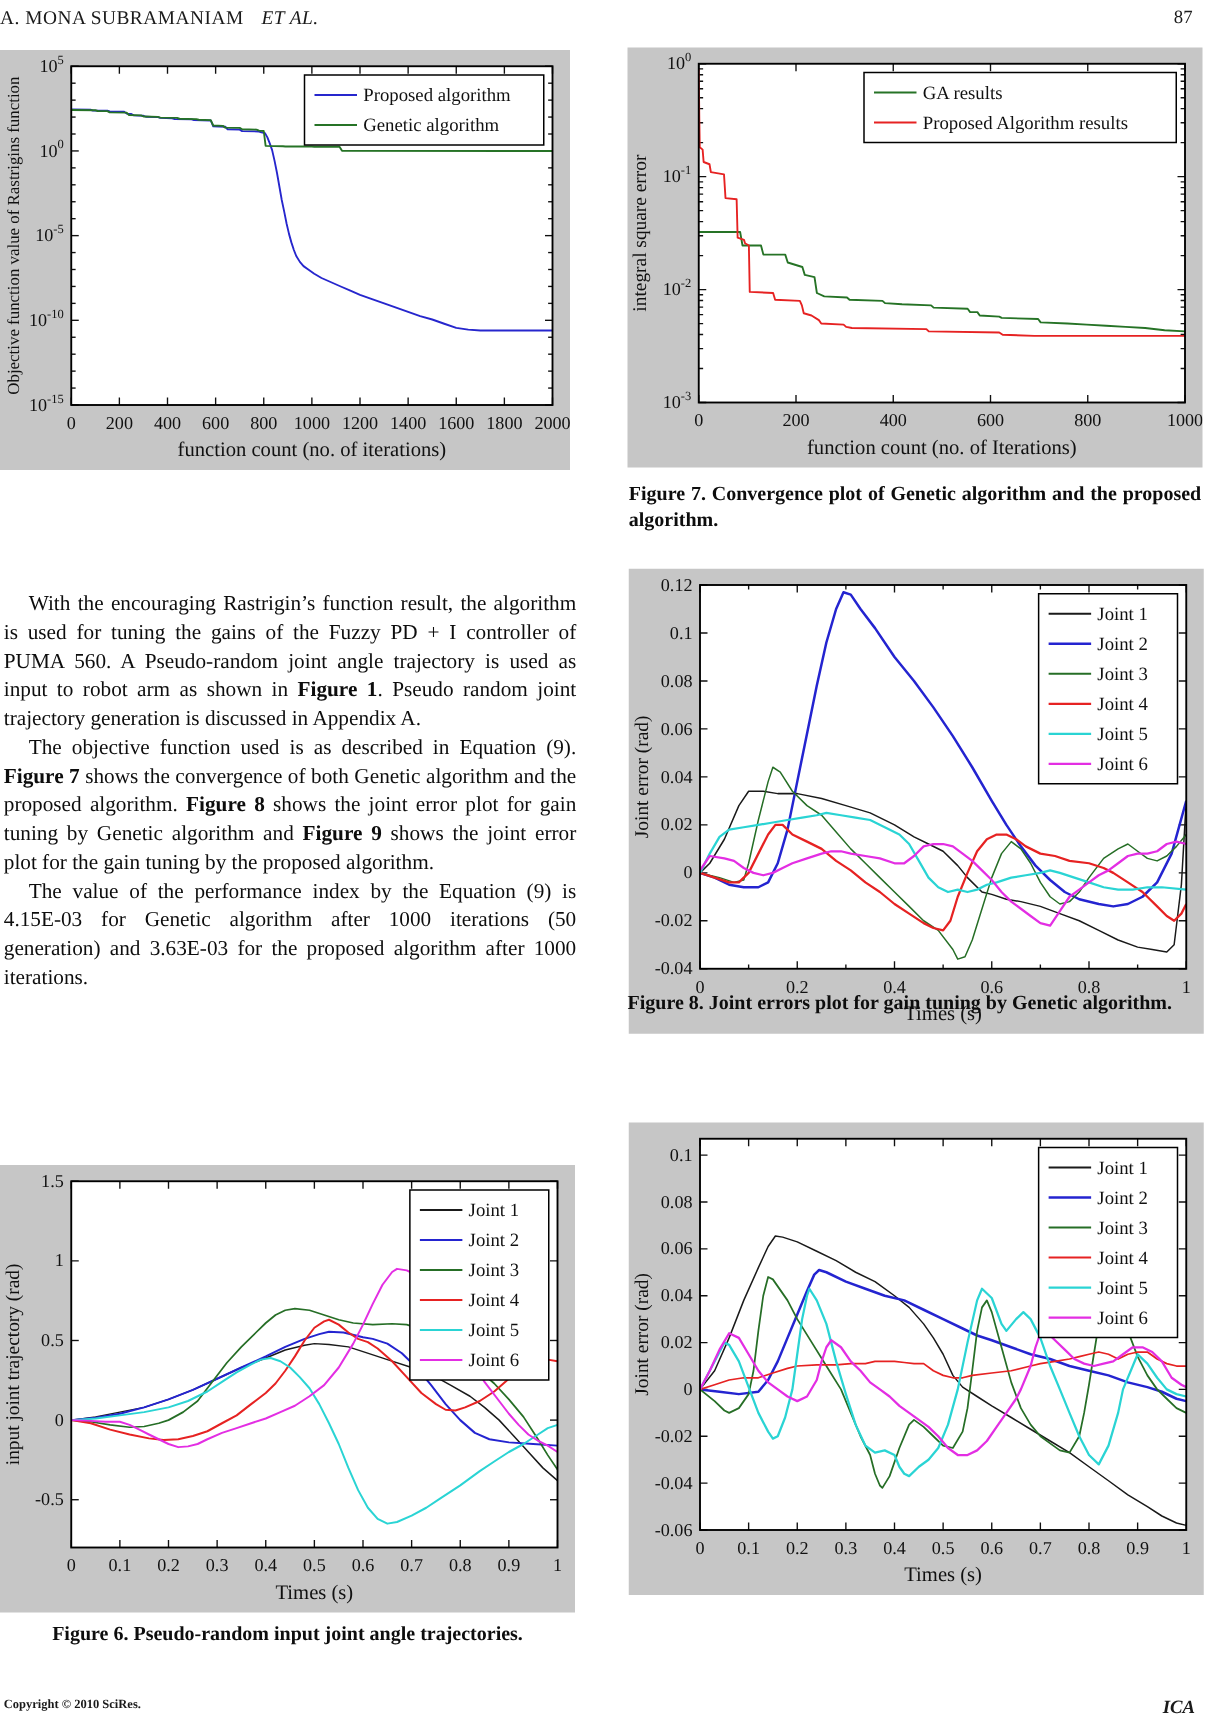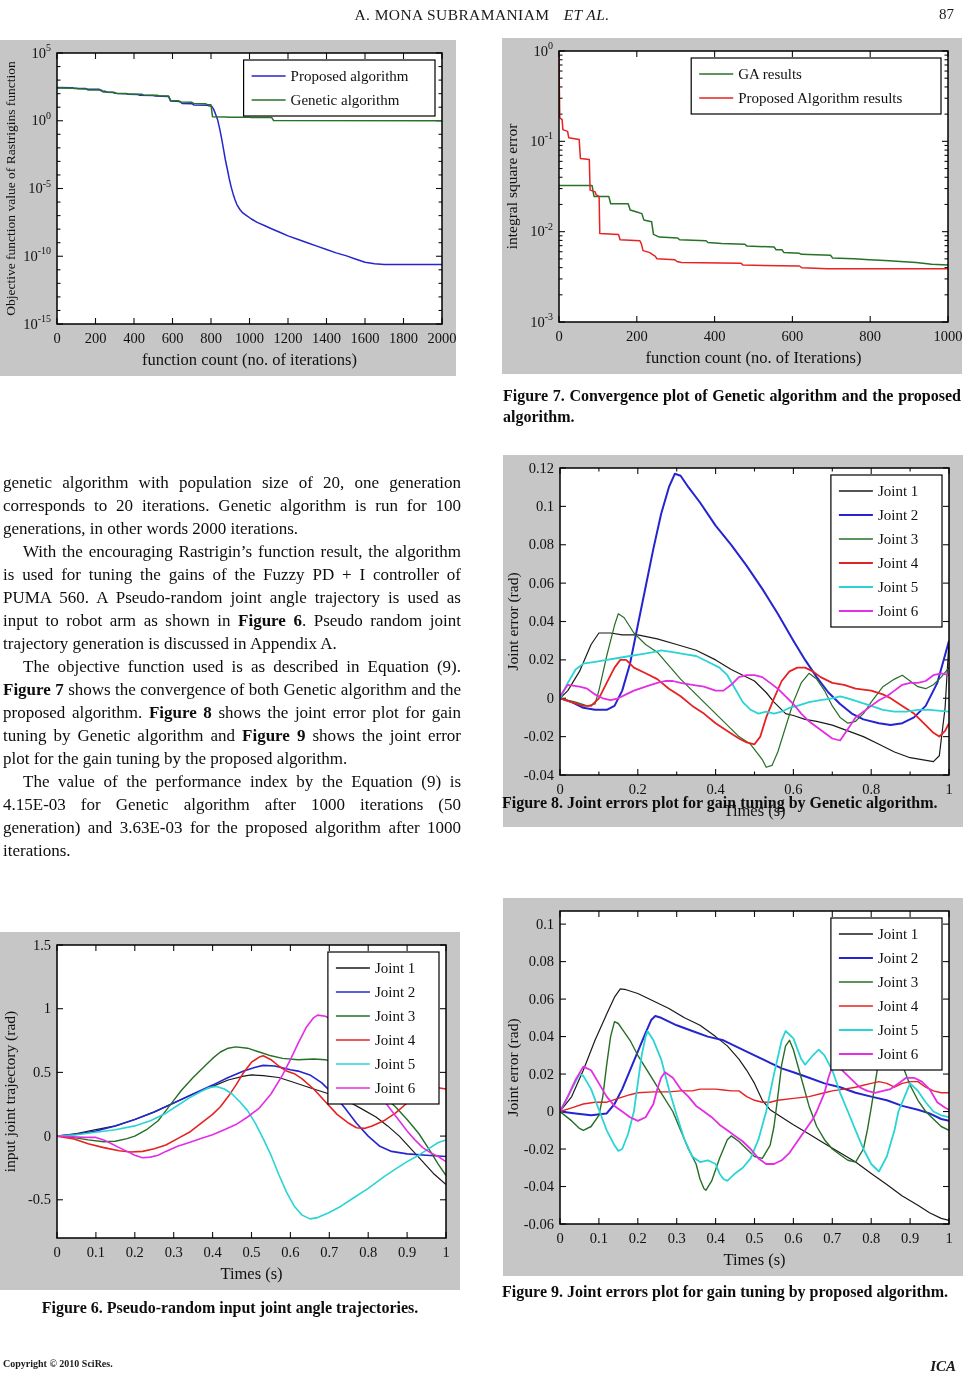--- a/index.html
+++ b/index.html
@@ -1,18 +1,18 @@
 <!DOCTYPE html>
 <html><head>
 <meta charset="utf-8">
 <style>
   html,body{margin:0;padding:0;background:#ffffff;}
   #page{position:relative;width:964px;height:1386px;background:#ffffff;
         font-family:"Liberation Serif",serif;color:#111;overflow:hidden;}
-  .hdr{position:absolute;top:6px;left:0;width:100%;text-align:center;
+  .hdr{position:absolute;top:6px;left:0;width:100%;
        font-size:15.5px;letter-spacing:.4px;color:#1a1a1a;}
   .hdr .etal{font-style:italic;margin-left:10px;}
   .pgnum{position:absolute;top:6px;right:10px;font-size:15px;color:#1a1a1a;}
   .fig{position:absolute;background:#c6c6c6;}
   #fig5{left:0;top:40px;width:456px;height:336px;}
   #fig7{left:502px;top:38px;width:460px;height:336px;}
   #fig8{left:503px;top:455px;width:460px;height:372px;}
   #fig9{left:503px;top:898px;width:460px;height:378px;}
   #fig6{left:0;top:932px;width:460px;height:358px;}
   .cap{position:absolute;font-weight:bold;font-size:16px;line-height:21px;
@@ -135,22 +135,21 @@
         <rect x="243.6" y="20" width="191.4" height="56" fill="#ffffff" stroke="#000" stroke-width="1.2"></rect>
         <line x1="251.6" y1="36" x2="285.6" y2="36" stroke="#2626cd" stroke-width="1.5"></line>
         <text x="290.6" y="41" font-size="15" font-family="Liberation Serif,serif">Proposed algorithm</text>
         <line x1="251.6" y1="60" x2="285.6" y2="60" stroke="#267326" stroke-width="1.5"></line>
         <text x="290.6" y="65" font-size="15" font-family="Liberation Serif,serif">Genetic algorithm</text>
         <text x="249.5" y="325" font-size="16.5" font-family="Liberation Serif,serif" text-anchor="middle">function count (no. of iterations)</text>
         <text x="15" y="148.5" font-size="13.5" font-family="Liberation Serif,serif" text-anchor="middle" transform="rotate(-90 15 148.5)">Objective function value of Rastrigins function</text>
       </svg></div>
 
   <div id="bodytext">
-    <p><span>genetic algorithm with population size of 20, one generation corresponds to 20 iterations. Genetic algorithm is run for 100 generations, in other words 2000 iterations.</span></p>
-    <p class="ind"><span>With the encouraging Rastrigin’s function result, the algorithm is used for tuning the gains of the Fuzzy PD + I controller of PUMA 560. A Pseudo-random joint angle trajectory is used as input to robot arm as shown in </span><b>Figure 6</b><span>. Pseudo random joint trajectory generation is discussed in Appendix A.</span></p>
+    <p class="ind"><span>With the encouraging Rastrigin’s function result, the algorithm is used for tuning the gains of the Fuzzy PD + I controller of PUMA 560. A Pseudo-random joint angle trajectory is used as input to robot arm as shown in </span><b>Figure 1</b><span>. Pseudo random joint trajectory generation is discussed in Appendix A.</span></p>
     <p class="ind"><span>The objective function used is as described in Equation (9). </span><b>Figure 7</b><span> shows the convergence of both Genetic algorithm and the proposed algorithm. </span><b>Figure 8</b><span> shows the joint error plot for gain tuning by Genetic algorithm and </span><b>Figure 9</b><span> shows the joint error plot for the gain tuning by the proposed algorithm.</span></p>
     <p class="ind"><span>The value of the performance index by the Equation (9) is 4.15E-03 for Genetic algorithm after 1000 iterations (50 generation) and 3.63E-03 for the proposed algorithm after 1000 iterations.</span></p>
   </div>
 
   <div id="fig6" class="fig"><svg width="460" height="358" xmlns="http://www.w3.org/2000/svg">
         <defs>
           <clipPath id="cp-fig6">
             <rect x="57" y="13" width="389" height="293"></rect>
           </clipPath>
         </defs>
@@ -496,18 +495,17 @@
         <text x="374.9" y="89" font-size="15" font-family="Liberation Serif,serif">Joint 3</text>
         <line x1="335.9" y1="108" x2="369.9" y2="108" stroke="#e62222" stroke-width="1.5"></line>
         <text x="374.9" y="113" font-size="15" font-family="Liberation Serif,serif">Joint 4</text>
         <line x1="335.9" y1="132" x2="369.9" y2="132" stroke="#2ad4d4" stroke-width="1.8"></line>
         <text x="374.9" y="137" font-size="15" font-family="Liberation Serif,serif">Joint 5</text>
         <line x1="335.9" y1="156" x2="369.9" y2="156" stroke="#e32ee3" stroke-width="1.8"></line>
         <text x="374.9" y="161" font-size="15" font-family="Liberation Serif,serif">Joint 6</text>
         <text x="251.5" y="367" font-size="16.5" font-family="Liberation Serif,serif" text-anchor="middle">Times (s)</text>
         <text x="15" y="169.5" font-size="15.5" font-family="Liberation Serif,serif" text-anchor="middle" transform="rotate(-90 15 169.5)">Joint error (rad)</text>
       </svg></div>
-  <div id="cap9" class="cap">Figure 9. Joint errors plot for gain tuning by proposed algorithm.</div>
 
   <div id="footL" class="foot">Copyright © 2010 SciRes.</div>
   <div id="footR" class="foot">ICA</div>
 
 </div>
 
 </body></html>

